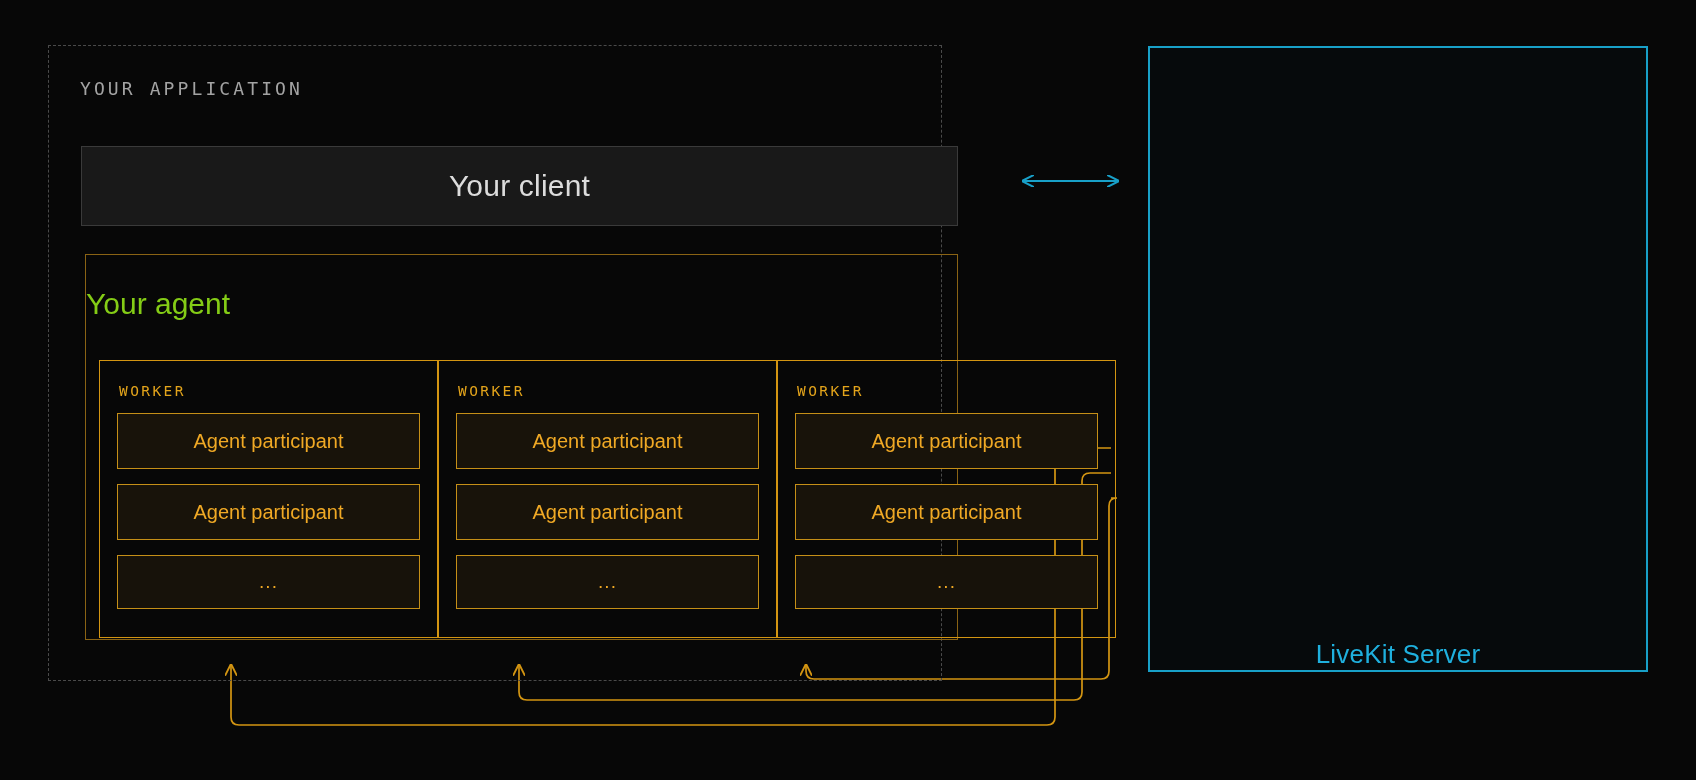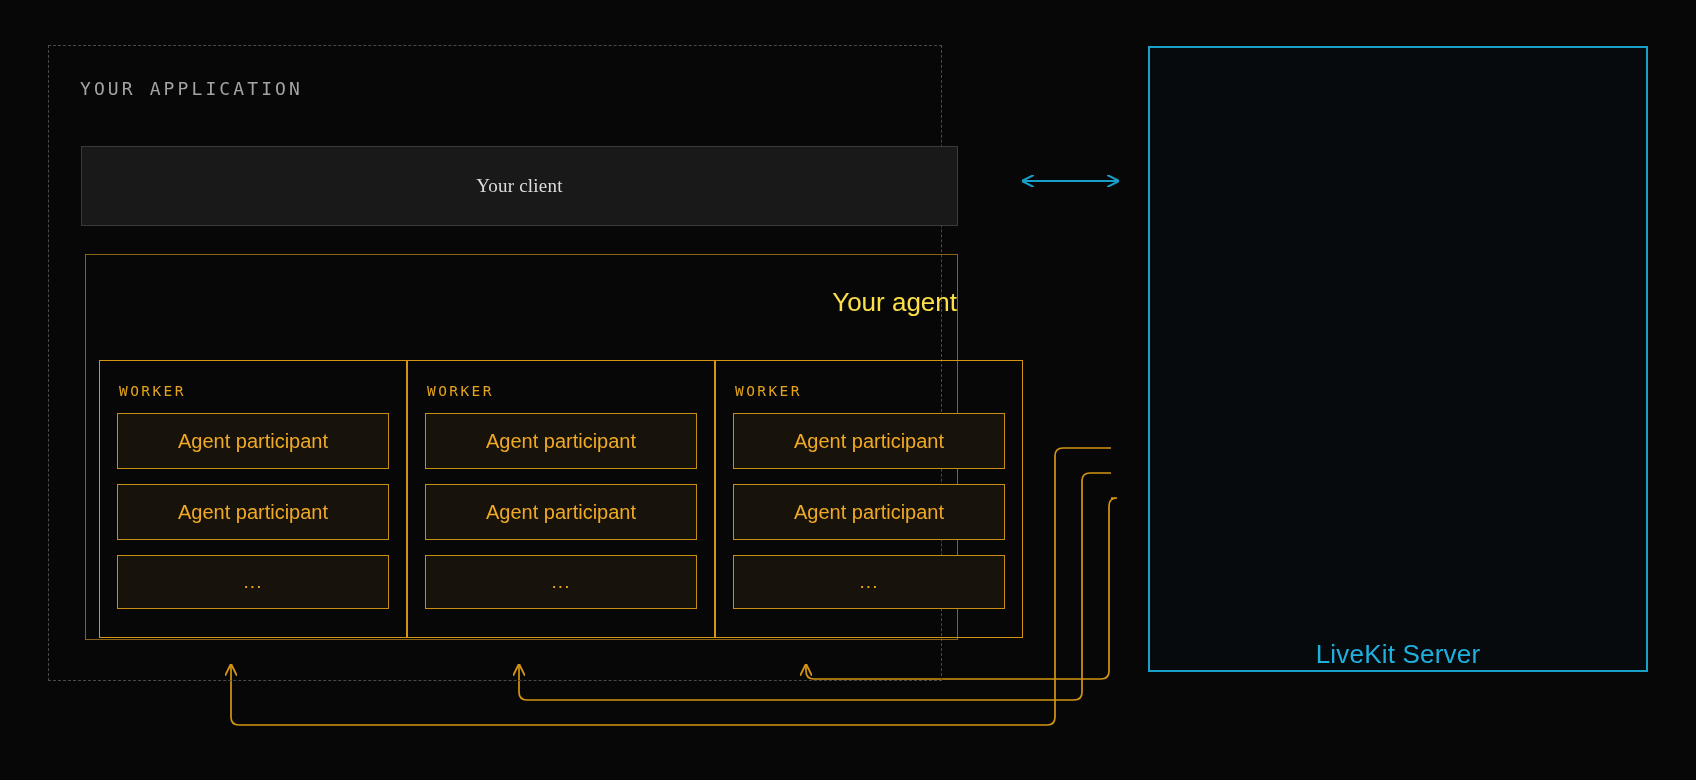--- a/index.html
+++ b/index.html
@@ -61,53 +61,52 @@
     width: 877px;
     height: 80px;
     box-sizing: border-box;
     background: #191919;
     border: 1px solid #3a3a3a;
     display: flex;
     align-items: center;
     justify-content: center;
   }
   .client-label {
-    font-size: 19px;
+    font-size: 30px;
     color: #dcdcdc;
     letter-spacing: 0.2px;
-    font-family: Liberation Serif, serif;
   }
 
   
   .agent-box {
     position: absolute;
     left: 85px;
     top: 254px;
     width: 873px;
     height: 386px;
     box-sizing: border-box;
     border: 1.4px solid #8a6314;
     background: transparent;
   }
   .agent-title {
     position: absolute;
     top: 32px;
     left: 0;
     right: 0;
-    text-align: right;
-    font-size: 26px;
-    color: #fde047;
+    text-align: left;
+    font-size: 30px;
+    color: #84cc16;
   }
 
   
   .worker-row {
     position: absolute;
     left: 13px;
     top: 105px;
-    width: 924px;
+    width: 1017px;
     display: flex;
   }
   .worker {
     position: relative;
     flex: 1 1 0;
     height: 278px;
     box-sizing: border-box;
     border: 1.6px solid #d39512;
     padding: 22px 17px 16px 17px;
   }

